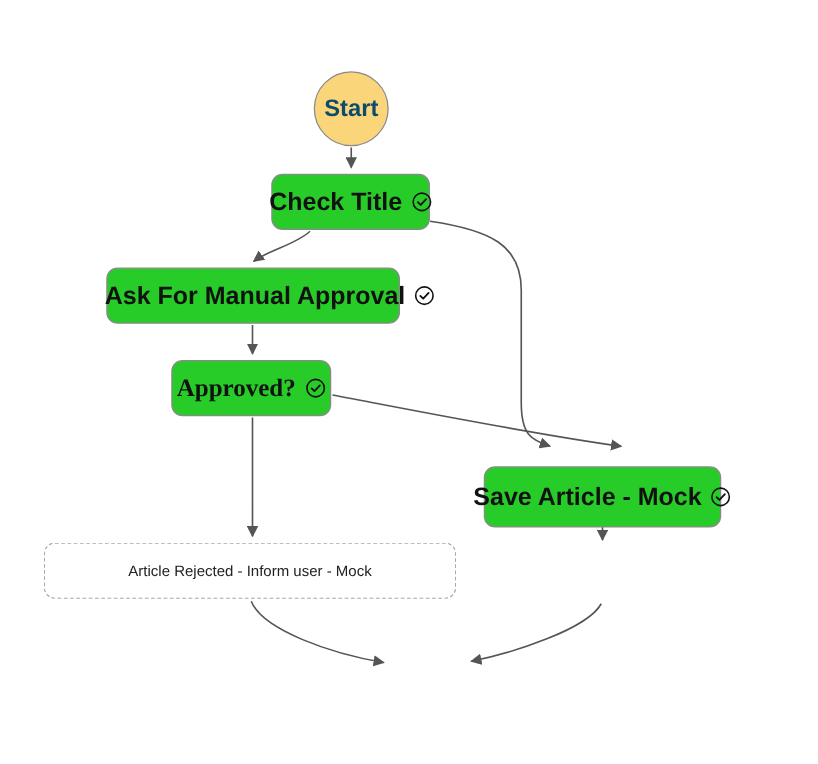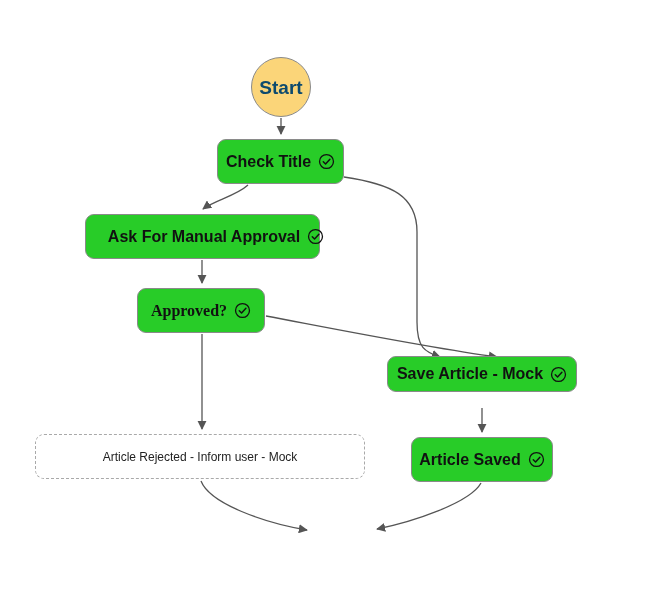--- a/index.html
+++ b/index.html
@@ -39,21 +39,21 @@
     color: #0c4a6e;
     font-size: 19px;
     font-weight: 600;
     justify-content: center;
   }
   .node-task {
     border-radius: 9px;
     background: #28cc28;
     border: 1.4px solid #8a8a8a;
     color: #111111;
-    font-size: 16px;
+    font-size: 20px;
     font-weight: 600;
     padding: 0 13px;
     gap: 7px;
     white-space: nowrap;
   }
   .node-mock {
     border-radius: 9px;
     background: transparent;
     border: 1.4px dashed #a9a9a9;
     color: #222222;
@@ -128,38 +128,29 @@
   <div class="node node-task" style="left:137px; top:288px; width:128px; height:45px;font-family:Liberation Serif, serif;">
     <span class="node-label">Approved?</span>
     <span class="check-icon">
       <svg viewBox="0 0 20 20">
           <circle cx="10" cy="10" r="8.2" fill="none" stroke="#111111" stroke-width="1.5"></circle>
           <path d="M 6.2 10.2 L 8.9 12.9 L 14 7.4" fill="none" stroke="#111111" stroke-width="1.7" stroke-linecap="round" stroke-linejoin="round"></path>
         </svg>
     </span>
   </div>
 
-  <div class="node node-task" style="left:387px; top:356px; width:190px; height:36px;">
+  <div class="node node-task" style="left:387px; top:373px; width:190px; height:49px;">
     <span class="node-label">Save Article - Mock</span>
     <span class="check-icon">
       <svg viewBox="0 0 20 20">
           <circle cx="10" cy="10" r="8.2" fill="none" stroke="#111111" stroke-width="1.5"></circle>
           <path d="M 6.2 10.2 L 8.9 12.9 L 14 7.4" fill="none" stroke="#111111" stroke-width="1.7" stroke-linecap="round" stroke-linejoin="round"></path>
         </svg>
     </span>
   </div>
 
-  <div class="node node-task" style="left:411px; top:437px; width:142px; height:45px;">
-    <span class="node-label">Article Saved</span>
-    <span class="check-icon">
-      <svg viewBox="0 0 20 20">
-          <circle cx="10" cy="10" r="8.2" fill="none" stroke="#111111" stroke-width="1.5"></circle>
-          <path d="M 6.2 10.2 L 8.9 12.9 L 14 7.4" fill="none" stroke="#111111" stroke-width="1.7" stroke-linecap="round" stroke-linejoin="round"></path>
-        </svg>
-    </span>
-  </div>
 
   <div class="node node-mock" style="left:35px; top:434px; width:330px; height:45px;">
     <span class="node-label">Article Rejected - Inform user - Mock</span>
   </div>
 
 
 </div>
 
 </body></html>

